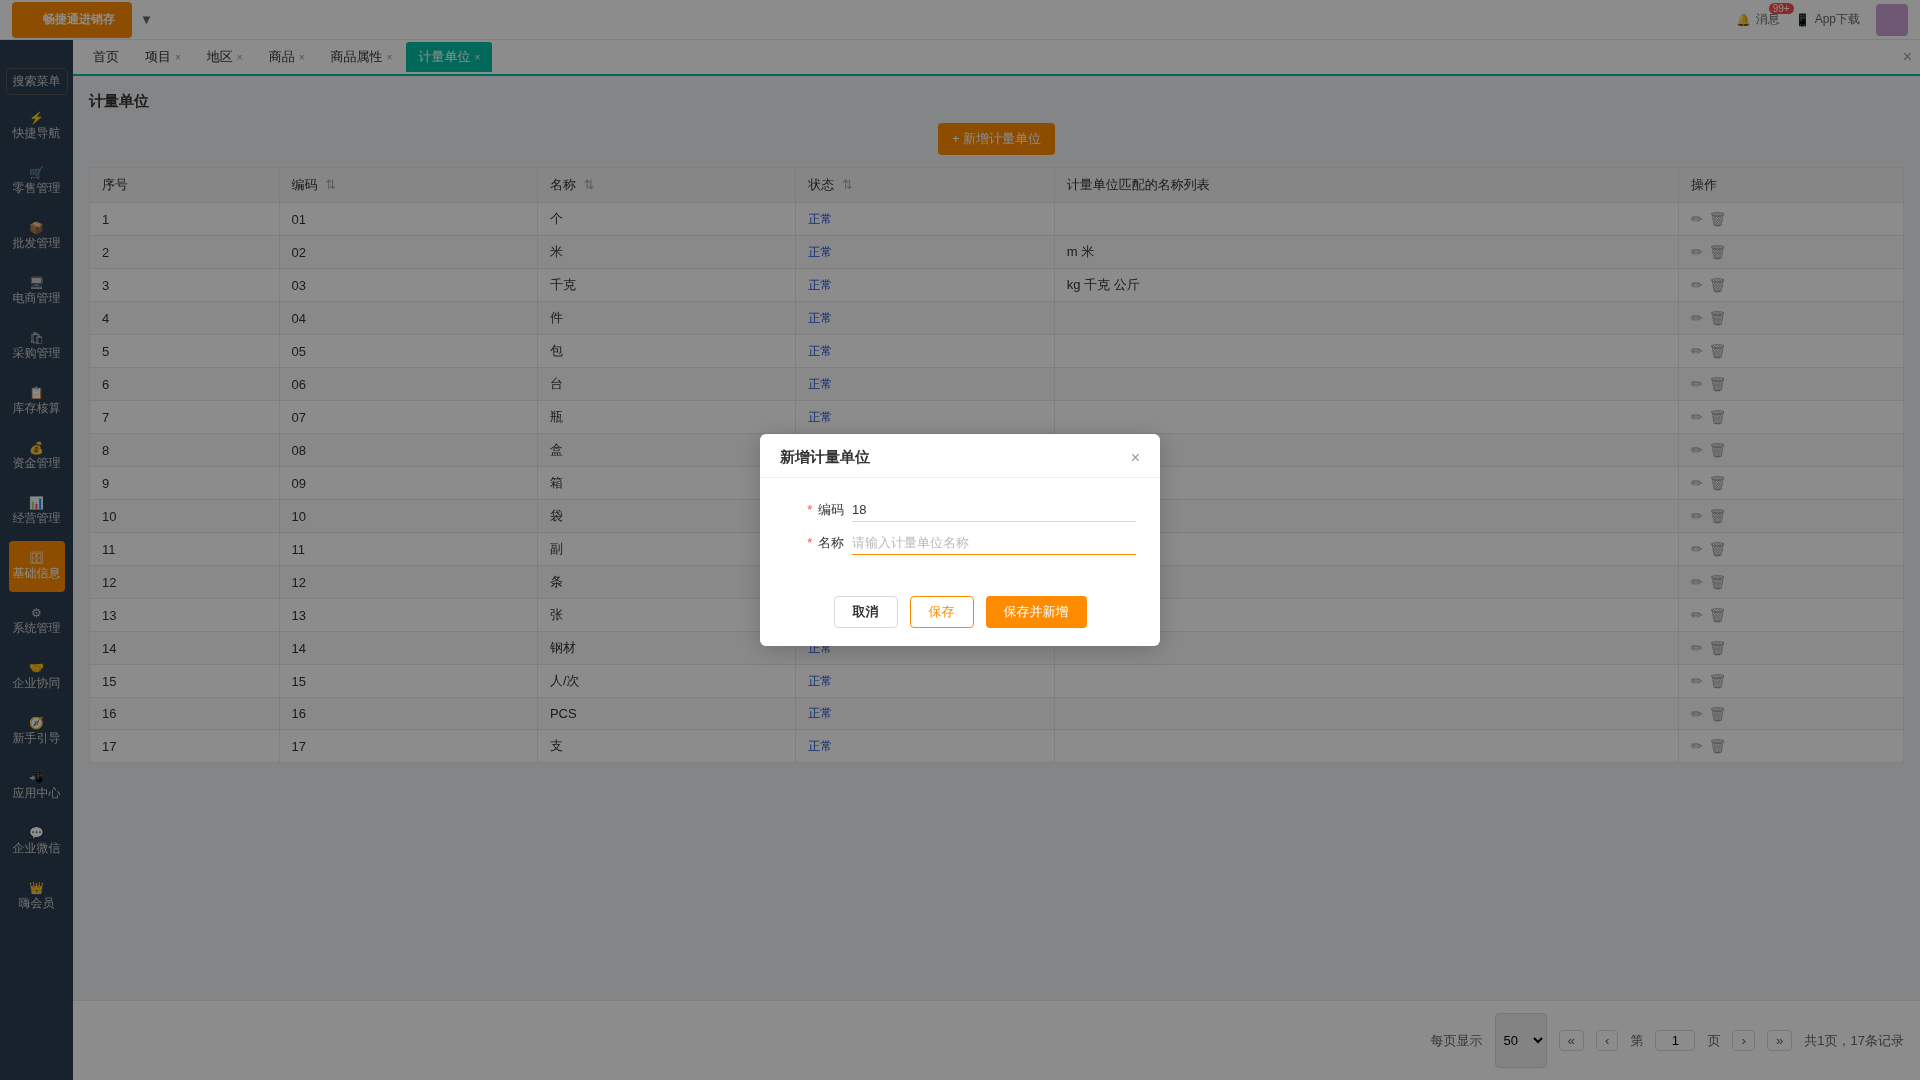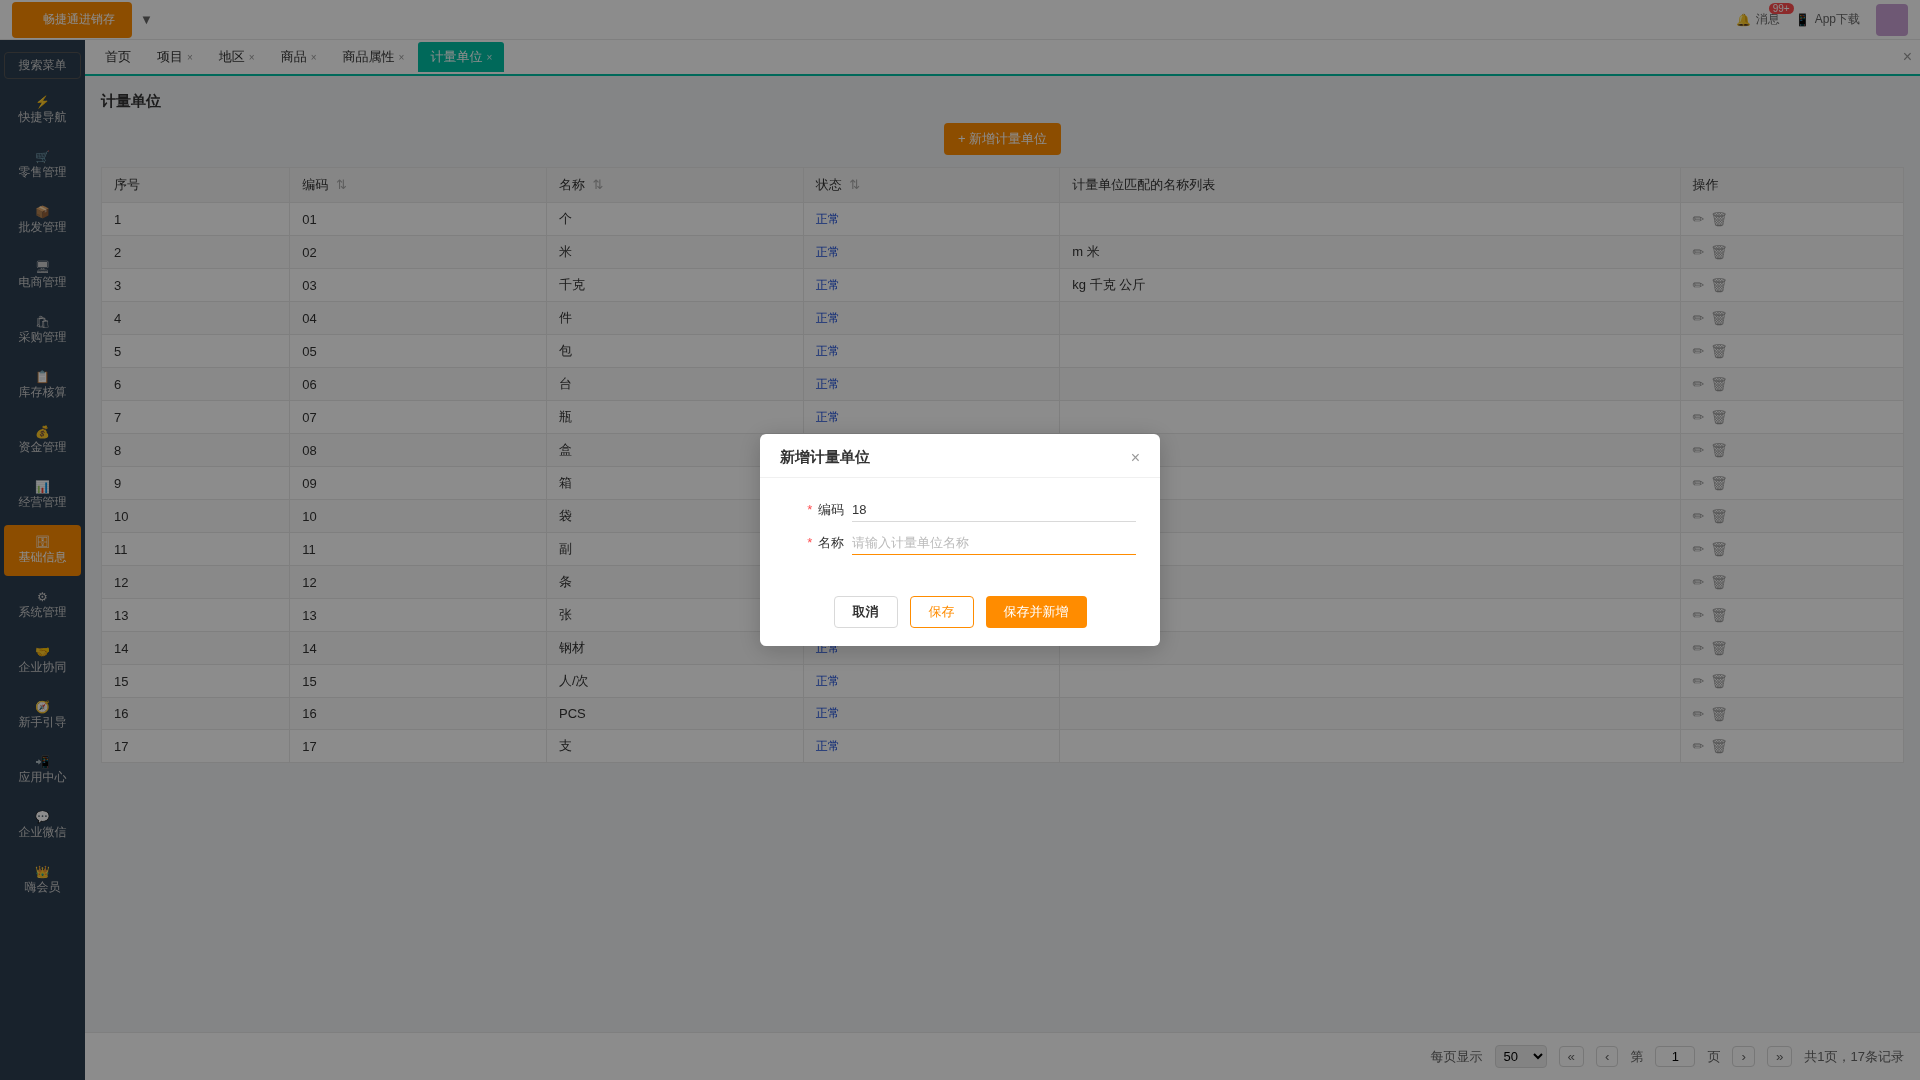--- a/index.html
+++ b/index.html
@@ -19,21 +19,21 @@
     .logo-box {
       width: 120px;
       height: 36px;
       background: #ff8c00;
       border-radius: 4px;
       display: flex;
       align-items: center;
       justify-content: center;
       color: white;
       font-size: 12px;
-      font-weight: normal;
+      font-weight: bold;
       padding-left: 14px;
     }
     .header-dropdown {
       display: flex;
       align-items: center;
       gap: 4px;
       color: #666;
       font-size: 13px;
       cursor: pointer;
     }
@@ -53,26 +53,27 @@
       border-radius: 4px;
       background: #d4a;
       overflow: hidden;
     }
 
     
     .main-layout { display: flex; height: calc(1080px - 40px); }
 
     
     .sidebar {
-      width: 85px;
+      width: 73px;
       background: #2c3e50;
       display: flex;
       flex-direction: column;
-      padding-top: 8px;
+      padding-top: 24px;
       flex-shrink: 0;
+      align-items: center;
     }
     .sidebar-item {
       display: flex;
       flex-direction: column;
       align-items: center;
       justify-content: center;
       padding: 10px 4px;
       color: #ccc;
       font-size: 12px;
       cursor: pointer;
@@ -203,21 +204,21 @@
       padding: 12px 16px;
       gap: 12px;
       font-size: 13px;
       color: #666;
       background: #fff;
       border-top: 1px solid #e8e8e8;
     }
     .page-size-select {
       border: 1px solid #d9d9d9;
       border-radius: 4px;
-      padding: 2px 4px;
+      padding: 18px 4px;
       font-size: 13px;
     }
     .page-btn {
       border: 1px solid #d9d9d9;
       background: #fff;
       padding: 2px 8px;
       border-radius: 4px;
       cursor: pointer;
       color: #666;
     }

